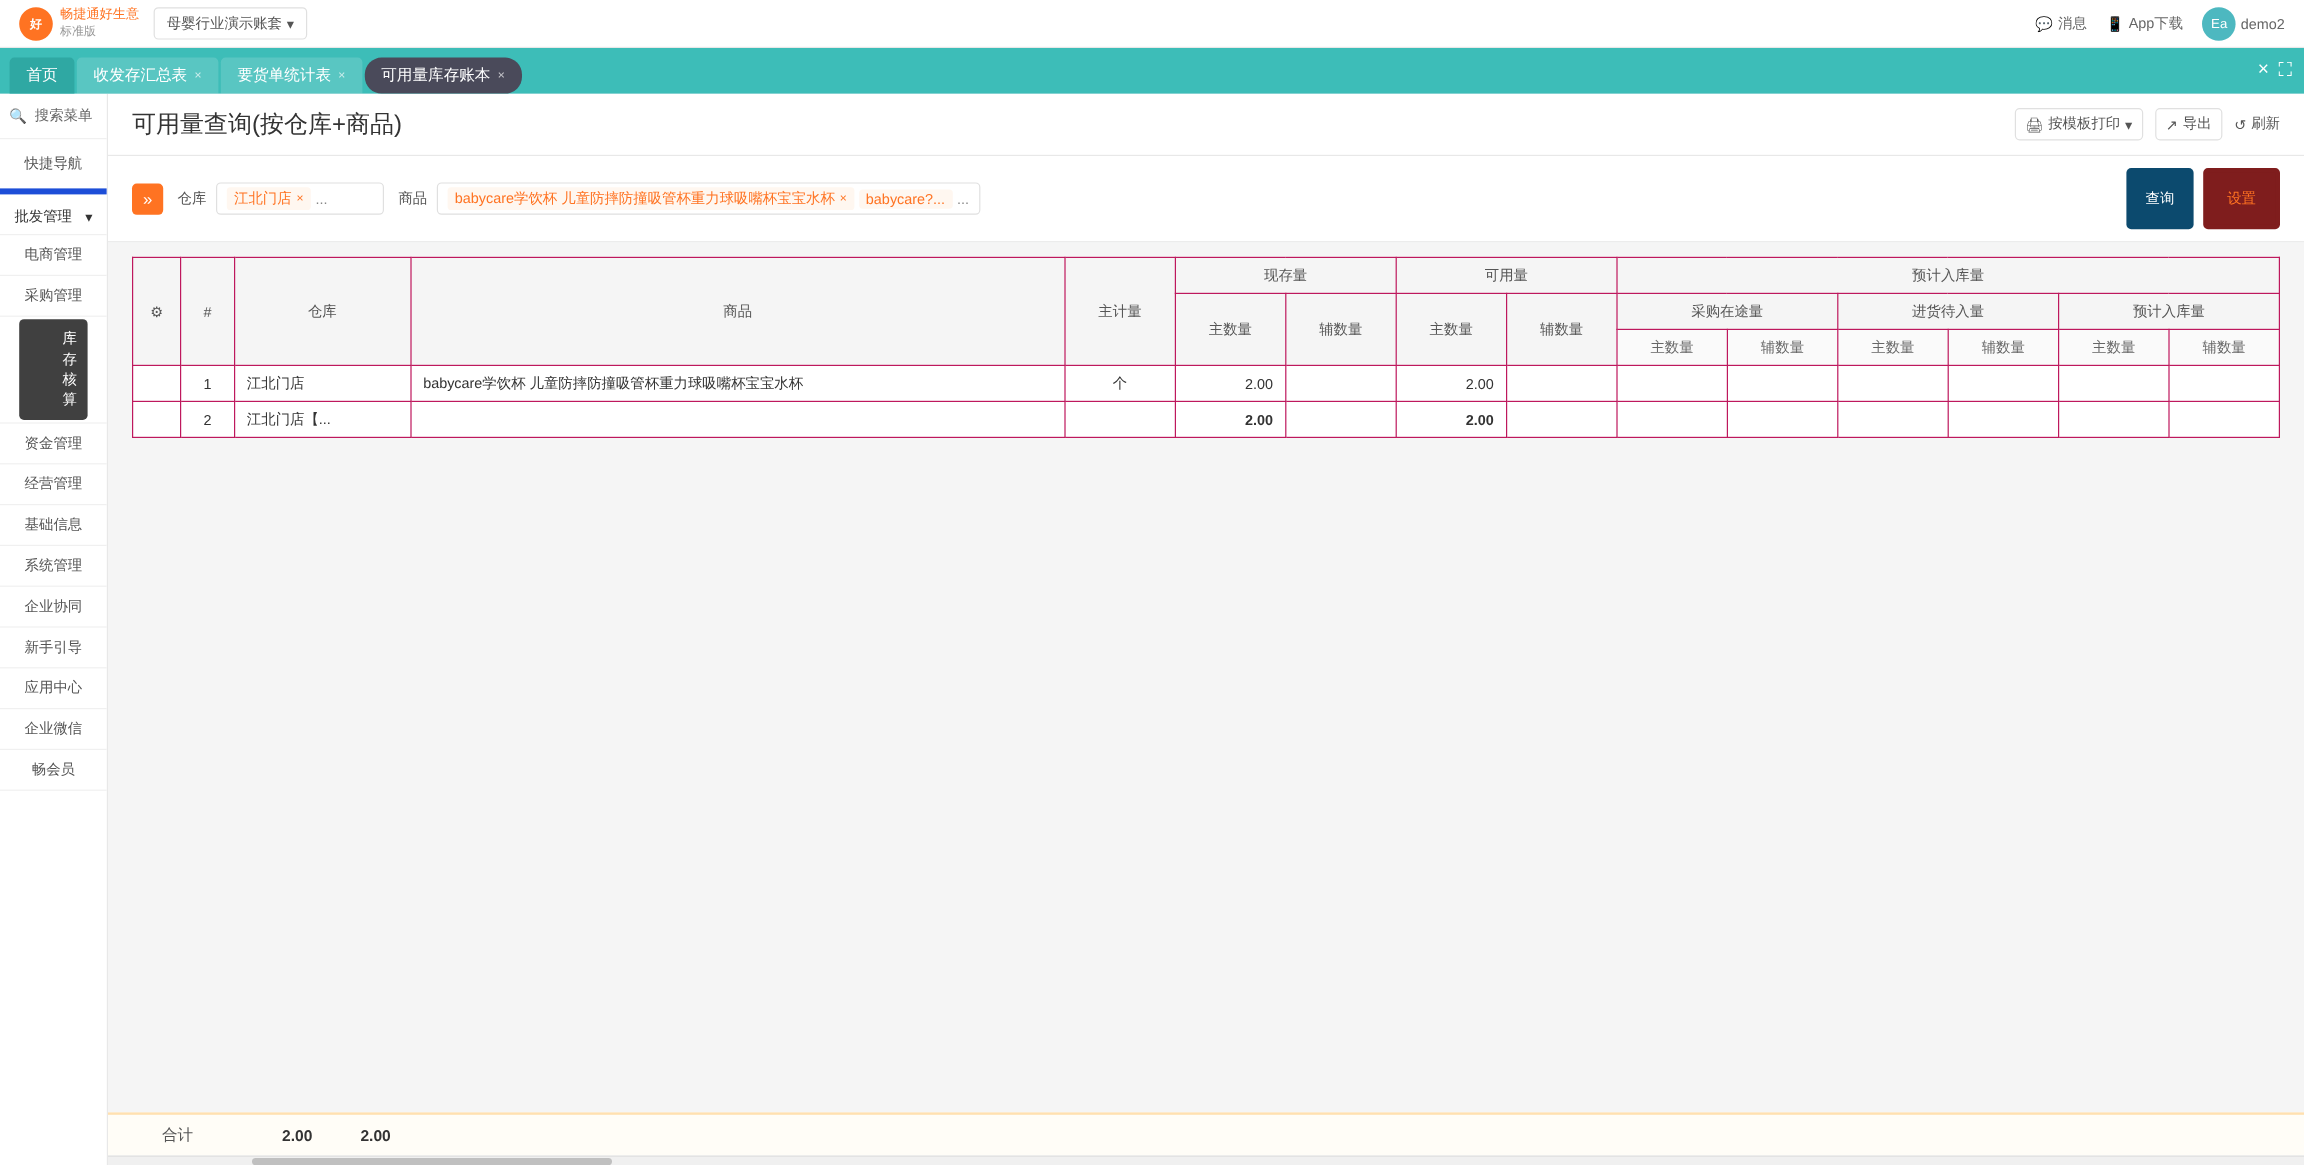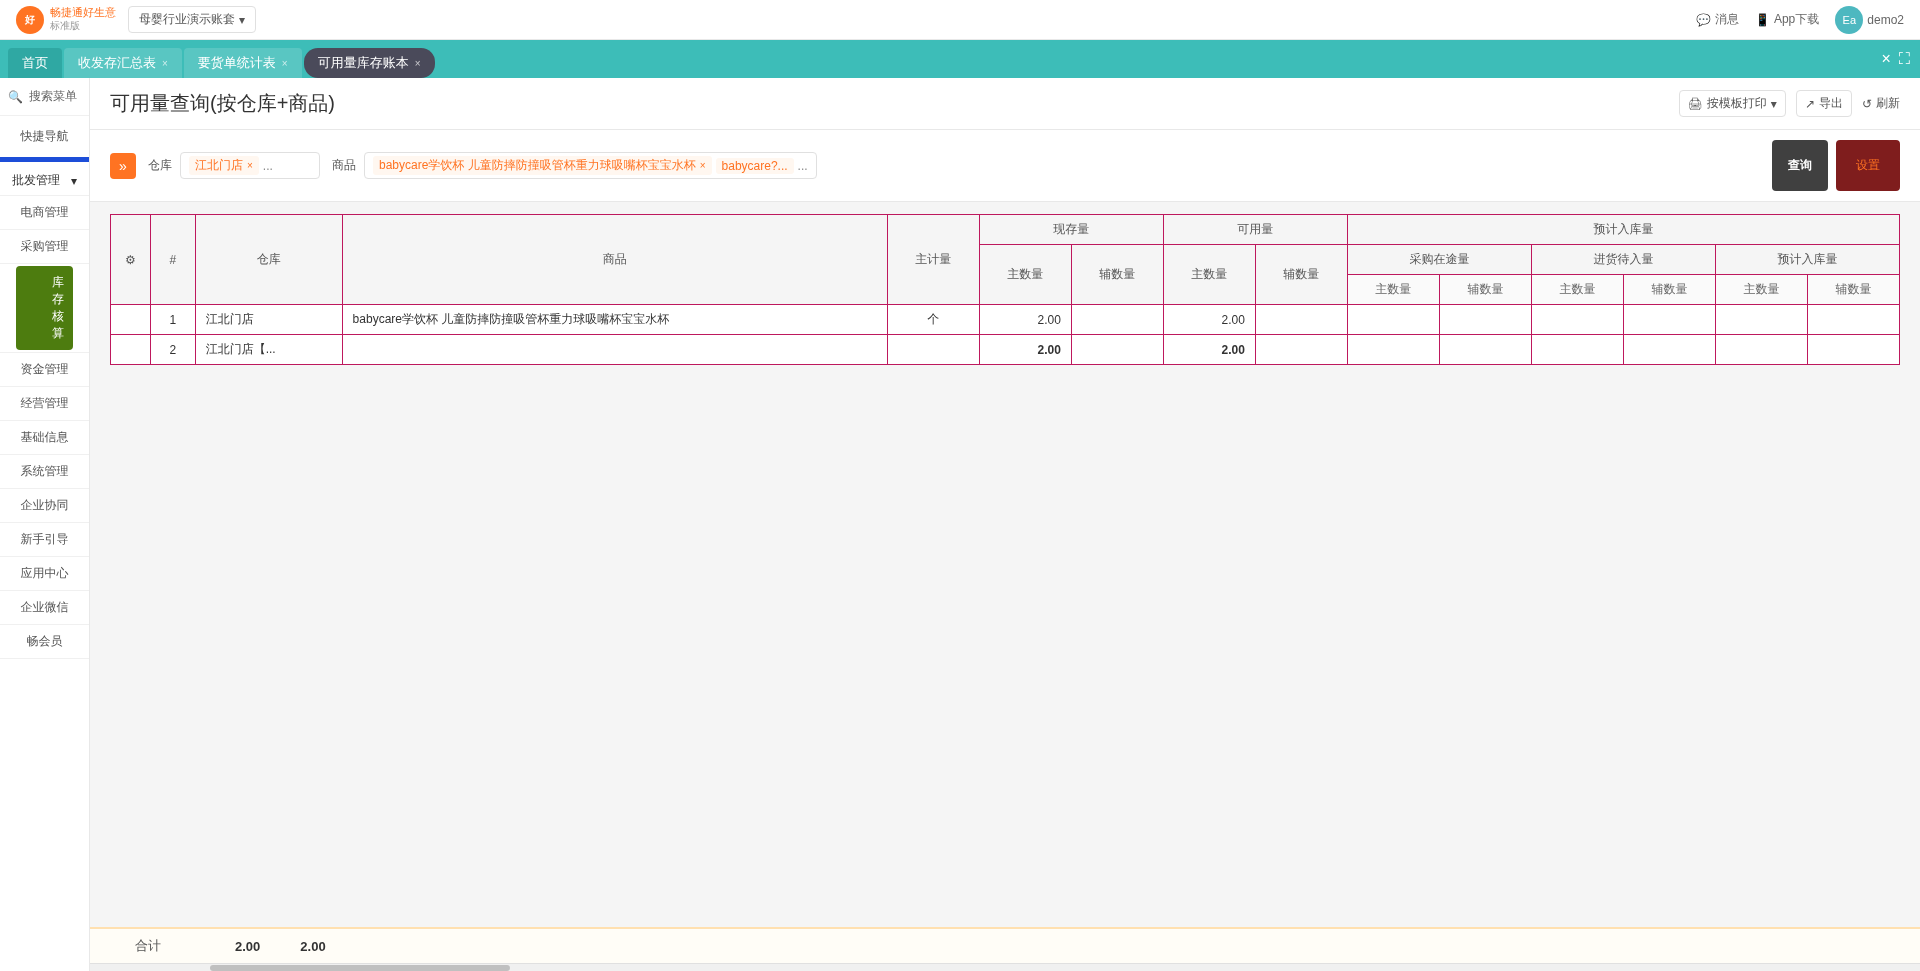--- a/index.html
+++ b/index.html
@@ -106,21 +106,21 @@
       justify-content: space-between;
       cursor: pointer;
     }
     .sidebar-item {
       padding: 8px 12px;
       font-size: 12px;
       color: #555;
       cursor: pointer;
       text-align: center;
     }
-    .sidebar-item.active { background: #4d7c0f; color: #fff; border-radius: 4px; margin: 2px 16px; padding-left: 36px; }
+    .sidebar-item.active { background: #404040; color: #fff; border-radius: 4px; margin: 2px 16px; padding-left: 36px; }
 
     
     .content-area {
       flex: 1;
       overflow-y: auto;
       padding: 0;
       display: flex;
       flex-direction: column;
     }
 
@@ -167,22 +167,22 @@
       min-width: 140px; background: #fff; font-size: 12px;
     }
     .filter-tag {
       background: #fff7f0; color: #ff7322; padding: 1px 6px;
       border-radius: 3px; font-size: 12px; display: flex; align-items: center; gap: 4px;
     }
     .filter-tag .remove { cursor: pointer; font-size: 10px; color: #ff7322; }
     .filter-more { color: #888; font-size: 12px; cursor: pointer; }
     .filter-actions { margin-left: auto; display: flex; gap: 8px; }
     .btn-query {
-      background: #404040; color: #fff; border: none; border-radius: 4px;
-      padding: 17px 16px; font-size: 12px; cursor: pointer; font-weight: bold;
+      background: #0c4a6e; color: #fff; border: none; border-radius: 4px;
+      padding: 17px 16px; font-size: 12px; cursor: pointer;
     }
     .btn-settings {
       background: #7f1d1d; color: #ff7322; border: 4px solid #7f1d1d; border-radius: 4px;
       padding: 5px 16px; font-size: 12px; cursor: pointer;
     }
 
     
     .table-container {
       flex: 1;
       overflow: auto;

